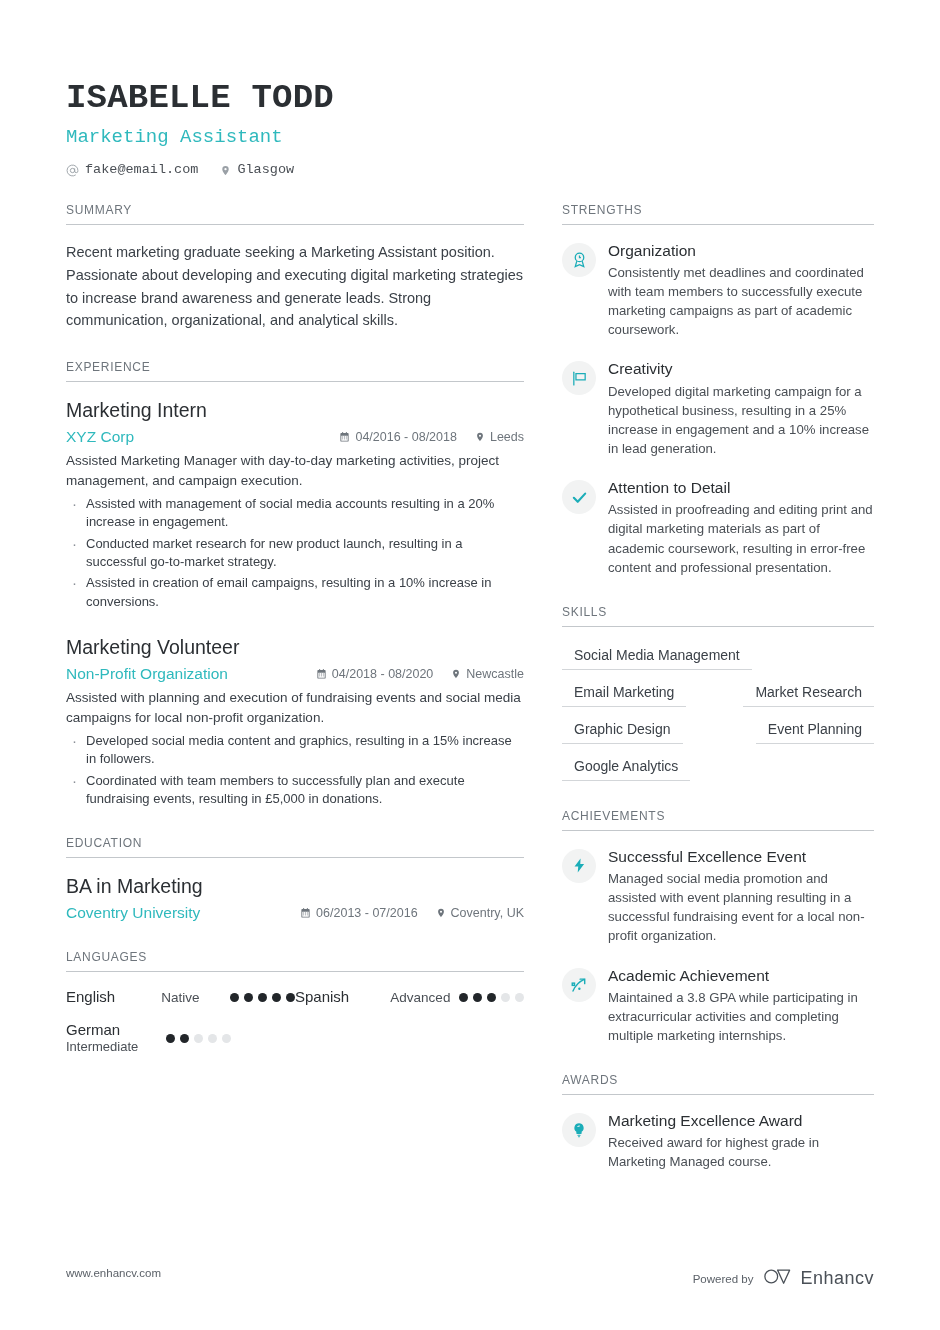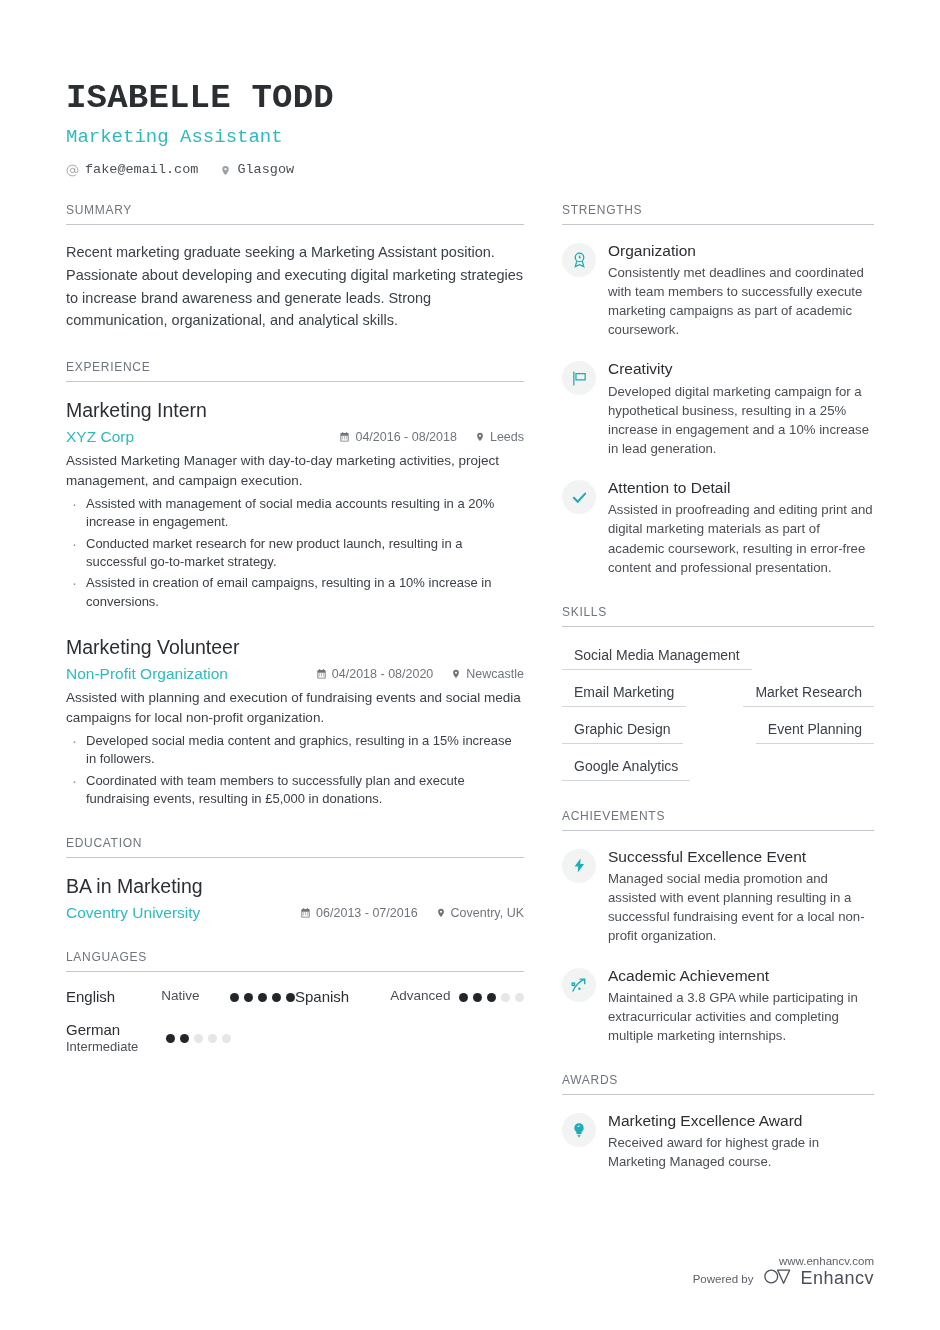--- a/index.html
+++ b/index.html
@@ -53,21 +53,21 @@
     position: relative; padding-left: 20px; font-size: 13px;
     line-height: 1.42; color: #3b4148; margin-bottom: 3px;
   }
   .bullets li:before {
     content: "\00b7"; position: absolute; left: 6px; top: -2px;
     color: #8b9097; font-size: 15px;
   }
 
   
   .langs { display: flex; flex-wrap: wrap; row-gap: 14px; }
-  .lang { display: flex; width: 50%; }
+  .lang { display: flex; align-items: center; width: 50%; }
   .lang-name-wrap { width: 100px; }
   .lang-name { font-size: 15px; color: #2b2f33; line-height: 1.25; }
   .lang-level-sub { font-size: 13px; color: #4a4f55; line-height: 1.25; }
   .lang-level { font-size: 13.5px; color: #4a4f55; width: 72px; }
   .dots { display: flex; gap: 5px; align-items: center; }
   .dot { width: 9px; height: 9px; border-radius: 50%; background: #e4e6e8; }
   .dot.on { background: #22262a; }
 
   
   .entry { display: flex; gap: 12px; margin-bottom: 20px; }
@@ -85,21 +85,21 @@
   
   .skills { display: flex; flex-wrap: wrap; gap: 10px 8px; justify-content: space-between; }
   .skill {
     font-size: 14px; color: #3b4148; padding: 4px 12px 6px 12px;
     border-bottom: 1px solid #d3d6d9;
   }
 
   
   .footer {
     position: absolute; left: 0; right: 0; bottom: 40px;
-    padding: 0 66px; display: flex; align-items: flex-end; justify-content: space-between; flex-direction: column;
+    padding: 0 66px; display: flex; align-items: flex-start; justify-content: space-between;
   }
   .footer-url { font-size: 11.5px; color: #5b6168; }
   .footer-right { display: flex; align-items: center; gap: 10px; }
   .powered { font-size: 11.5px; color: #5b6168; }
   .brand { display: flex; align-items: center; gap: 7px; }
   .brand-name { font-size: 18px; color: #4a5057; letter-spacing: 0.5px; }
 </style>
 </head>
 <body>
 

